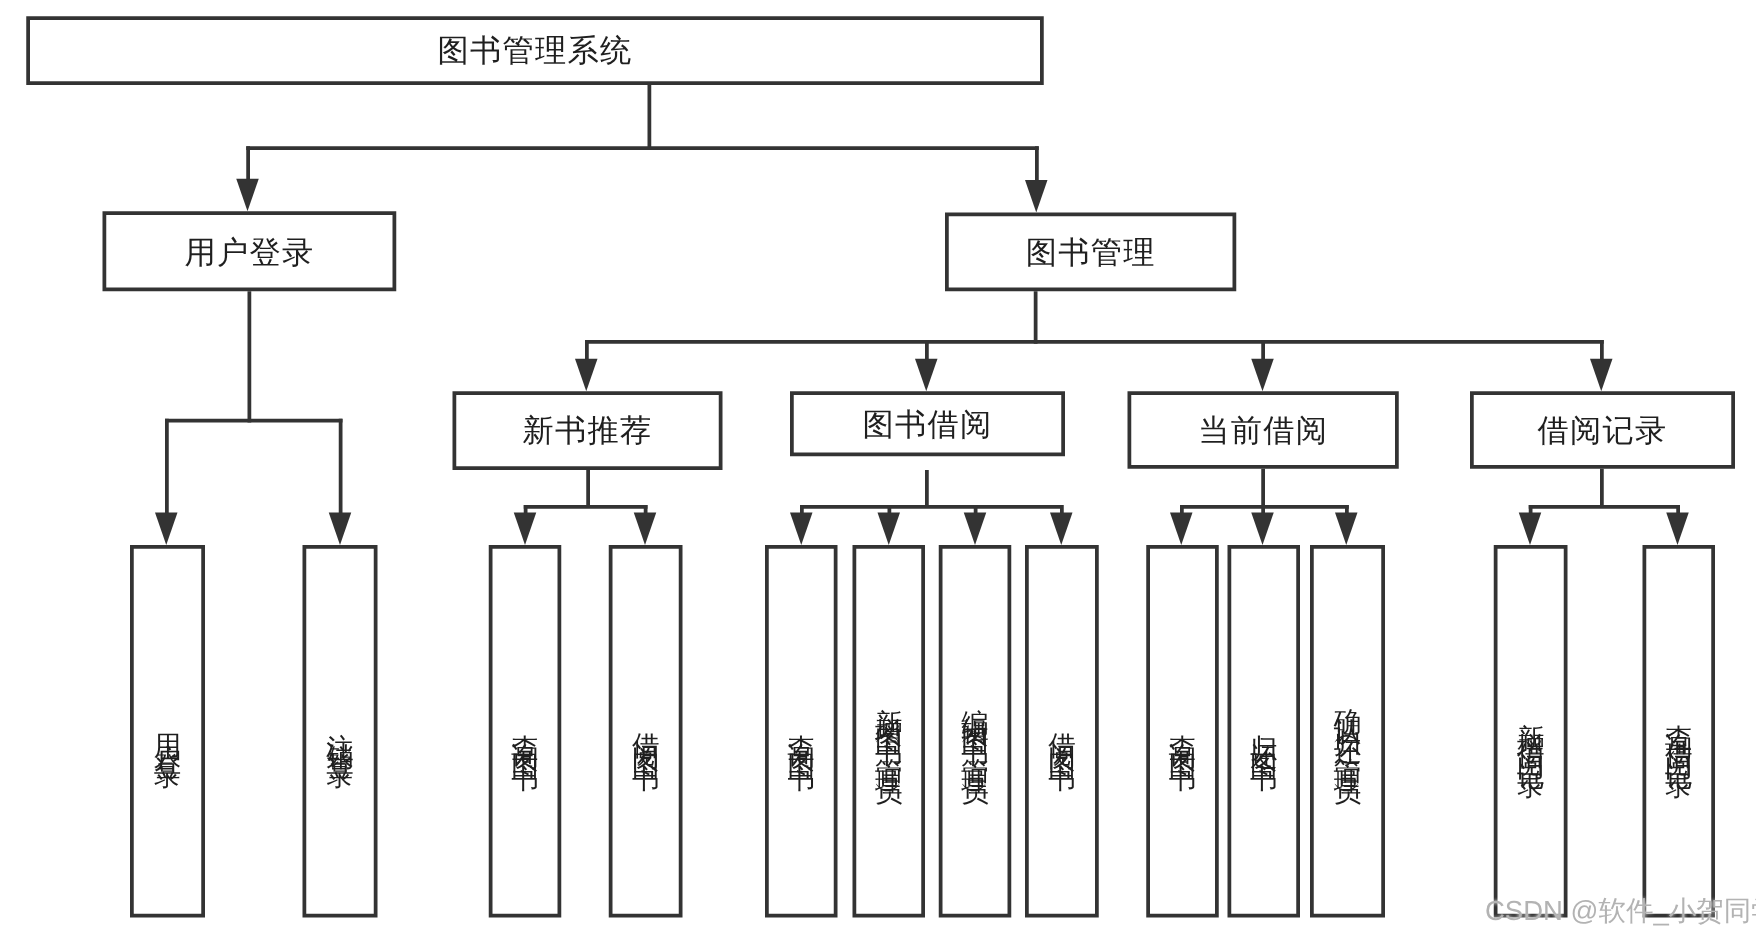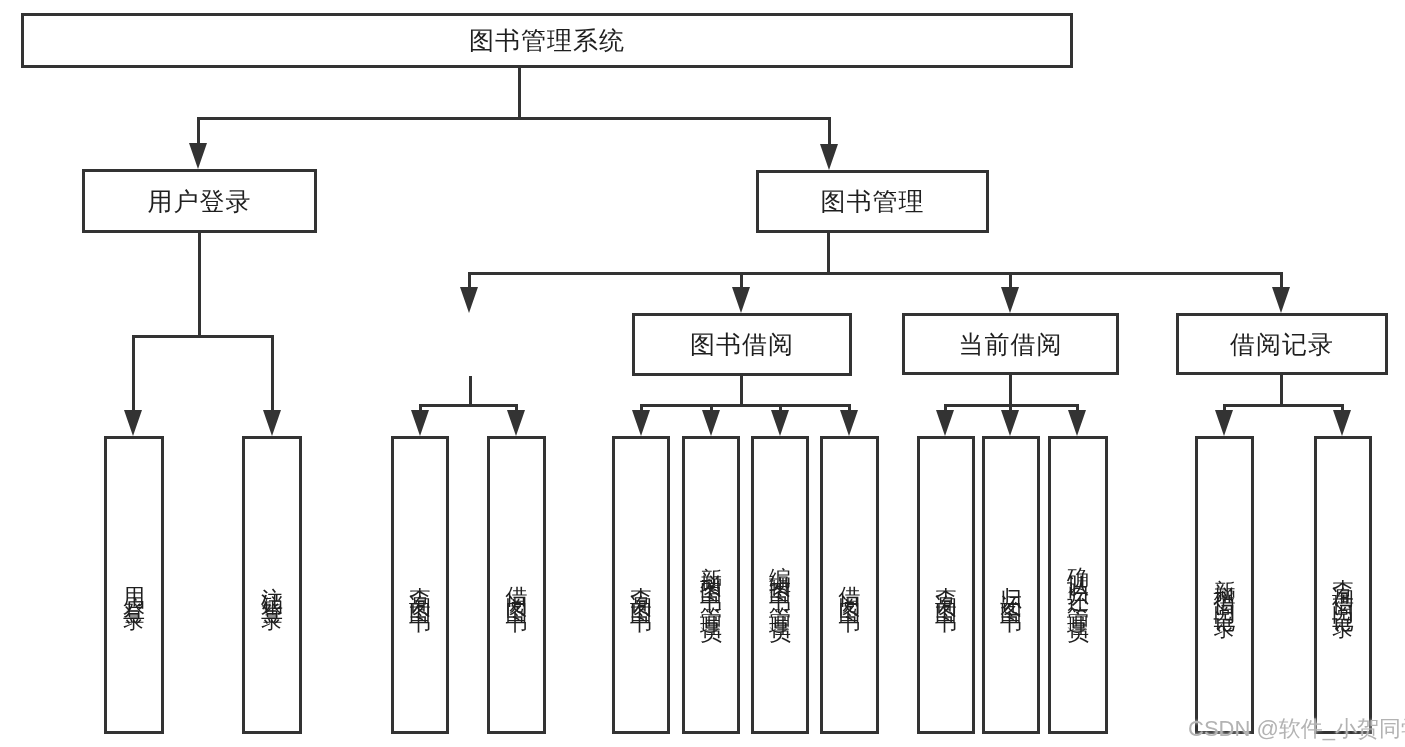--- a/index.html
+++ b/index.html
@@ -72,21 +72,21 @@
     color: #b3b3b3;
     white-space: nowrap;
     text-shadow: 0 0 3px #ffffff;
   }
 </style>
 </head>
 <body>
 
 <div class="canvas">
 
-  <div class="box" style="left:21px; top:13px; width:1052px; height:55px;">图书管理系统</div>
+  <div class="box" style="left:21px; top:13px; width:814px; height:55px;">图书管理系统</div>
 
   <div class="vline" style="left:518px; top:68px; height:50px;"></div>
   <div class="hline" style="left:197px; top:117px; width:634px;"></div>
   <div class="vline" style="left:197px; top:117px; height:28px;"></div>
   <div class="arr" style="left:189px; top:143px;"></div>
   <div class="vline" style="left:828px; top:117px; height:29px;"></div>
   <div class="arr" style="left:820px; top:144px;"></div>
 
   <div class="box" style="left:82px; top:169px; width:235px; height:64px;">用户登录</div>
   <div class="box" style="left:712px; top:170px; width:233px; height:63px;margin-left:44px;">图书管理</div>
@@ -102,21 +102,22 @@
   <div class="hline" style="left:468px; top:272px; width:815px;"></div>
   <div class="vline" style="left:468px; top:272px; height:16px;"></div>
   <div class="arr" style="left:460px; top:287px;"></div>
   <div class="vline" style="left:740px; top:272px; height:16px;"></div>
   <div class="arr" style="left:732px; top:287px;"></div>
   <div class="vline" style="left:1009px; top:272px; height:16px;"></div>
   <div class="arr" style="left:1001px; top:287px;"></div>
   <div class="vline" style="left:1280px; top:272px; height:16px;"></div>
   <div class="arr" style="left:1272px; top:287px;"></div>
 
-  <div class="box" style="left:632px; top:313px; width:220px; height:63px;">图书借阅</div>
+  <div class="box" style="left:362px; top:313px; width:216px; height:63px;">新书推荐</div>
+  <div class="box" style="left:632px; top:313px; width:220px; height:52px;">图书借阅</div>
   <div class="box" style="left:902px; top:313px; width:217px; height:62px;">当前借阅</div>
   <div class="box" style="left:1176px; top:313px; width:212px; height:62px;">借阅记录</div>
 
   <div class="vline" style="left:469px; top:376px; height:30px;"></div>
   <div class="hline" style="left:419px; top:404px; width:99px;"></div>
   <div class="vline" style="left:419px; top:404px; height:8px;"></div>
   <div class="arr" style="left:411px; top:410px;"></div>
   <div class="vline" style="left:515px; top:404px; height:8px;"></div>
   <div class="arr" style="left:507px; top:410px;"></div>
 

